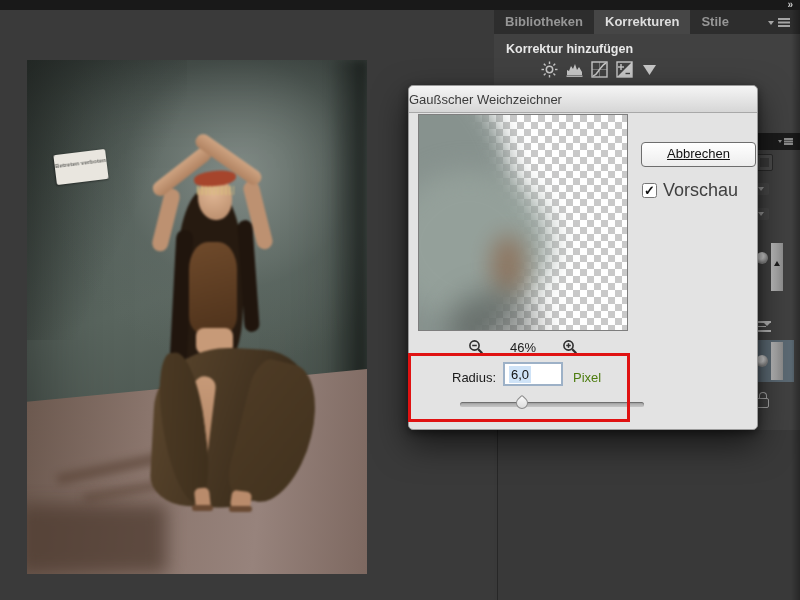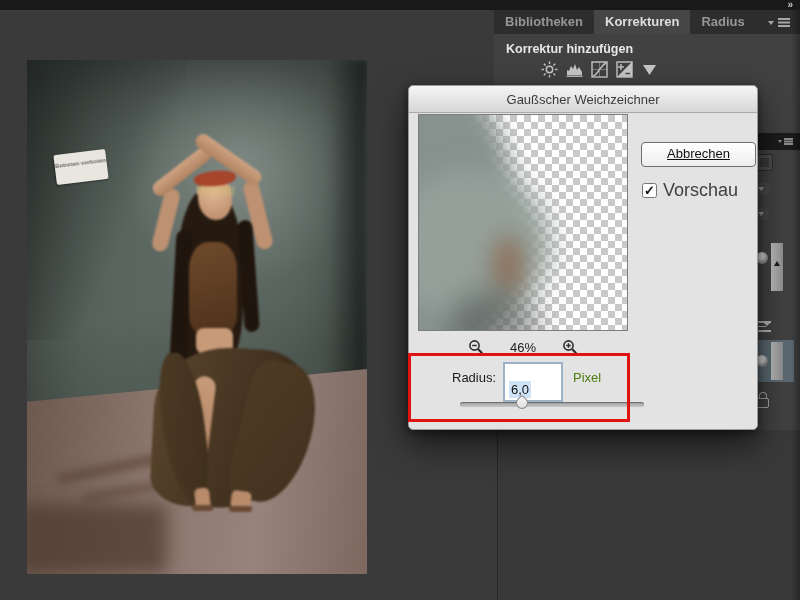--- a/index.html
+++ b/index.html
@@ -117,21 +117,21 @@
     border:1.5px solid #a8a8a8; border-radius:2px; }
   #panellower { left:0; top:420px; width:306px; height:170px; background:#393939; }
   #panellower .seam { position:absolute; left:3px; top:0; bottom:0; width:1px; background:#272727; }
 
   
   #dialog { left:408px; top:85px; width:350px; height:345px; background:#e3e3e3; z-index:10;
     border:1px solid #9a9a9a; border-radius:5px;
     box-shadow:0 14px 34px rgba(0,0,0,.6), 0 3px 8px rgba(0,0,0,.45); }
   #titlebar { left:0; top:0; right:0; height:27px; border-radius:5px 5px 0 0; cursor:default;
     background:linear-gradient(#f5f5f5,#d6d6d6); border-bottom:1px solid #a8a8a8;
-    text-align:center; font-size:13px; color:#3b3b3b; line-height:27px; }
+    font-size:13px; color:#3b3b3b; line-height:27px; }
   #preview { left:9px; top:28px; width:210px; height:217px; border:1px solid #7e7e7e; overflow:hidden; cursor:grab;
     background-color:#fff;
     background-image:
       linear-gradient(45deg,#c9c9c9 25%,transparent 25%,transparent 75%,#c9c9c9 75%),
       linear-gradient(45deg,#c9c9c9 25%,transparent 25%,transparent 75%,#c9c9c9 75%);
     background-size:14px 14px; background-position:0 0,7px 7px; }
   #preview div { position:absolute; }
   .blobMain { left:-55px; top:-40px; width:150px; height:300px; background:#87928e;
     border-radius:0 55% 60% 0 / 0 45% 45% 0; filter:blur(11px); }
   .blobBulge { left:-30px; top:55px; width:160px; height:150px; background:#94a09a;
@@ -140,21 +140,21 @@
     border-radius:50%; filter:blur(11px); }
   .blobShade { left:30px; top:175px; width:90px; height:70px; background:#4c514e; opacity:.55;
     border-radius:50%; filter:blur(14px); }
   #zoomrow { left:9px; top:251px; width:210px; height:20px; display:flex; align-items:center; justify-content:center; gap:26px; }
   #zoomlevel { font-size:13px; color:#1c1c1c; }
   .magbtn { cursor:pointer; width:16px; height:16px; }
   #redbox { left:-1px; top:267px; width:222px; height:69px; border:3px solid #e01212; z-index:3; pointer-events:none; }
   #radiusrow { left:0; top:267px; width:222px; height:69px; z-index:2;margin-left:30px; }
   #radiuslabel { position:absolute; left:13px; top:17px; font-size:13px; color:#1a1a1a; }
   #radiusfield { position:absolute; left:64px; top:9px; width:60px; height:24px; background:#fff;
-    border:2px solid #9db1c7; font-size:13px; color:#111; padding:18px 4px; cursor:text; }
+    border:2px solid #9db1c7; font-size:13px; color:#111; padding:3px 4px; cursor:text; }
   #radiusfield .sel { background:#cfe3f7; padding:1px 2px; }
   #unitlabel { position:absolute; left:134px; top:17px; font-size:13px; color:#4d7c0f; }
   #slidertrack { position:absolute; left:21px; top:49px; width:184px; height:5px; border-radius:3px; cursor:pointer;
     background:linear-gradient(#9e9e9e,#c6c6c6); box-shadow:inset 0 1px 1px rgba(0,0,0,.35); }
   #sliderthumb { position:absolute; left:56px; top:-5px; width:12px; height:12px;
     background:linear-gradient(135deg,#fafafa,#d8d8d8); border:1px solid #8c8c8c;
     border-radius:2px 50% 50% 50%; transform:rotate(45deg); cursor:pointer; }
   .dlgbtn { position:absolute; left:232px; width:115px; height:25px; cursor:pointer;
     background:linear-gradient(#ffffff,#ededed); border:1.5px solid #6e6e6e; border-radius:4px;
     font-size:13px; color:#111; font-family:"Liberation Sans",sans-serif; text-align:center; line-height:22px; }
@@ -205,21 +205,21 @@
       <div class="sandA"></div>
         <div class="sandB"></div>
     </div>
   </div>
 </div>
 
 <div class="abs" id="panel">
   <div class="abs" id="tabbar">
     <div class="tab">Bibliotheken</div>
     <div class="tab active">Korrekturen</div>
-    <div class="tab">Radius</div>
+    <div class="tab">Stile</div>
   </div>
   <div class="abs" id="panelmenu">
       <span class="tri"></span>
       <span class="lines"></span>
     </div>
   <div class="abs" id="heading">Korrektur hinzufügen</div>
 
   <div class="abs" id="iconrow">
     <svg class="adjicon" viewBox="0 0 17 17">
       <circle cx="8.5" cy="8.5" r="3.2" fill="none" stroke="#c6c6c6" stroke-width="1.5"></circle>

